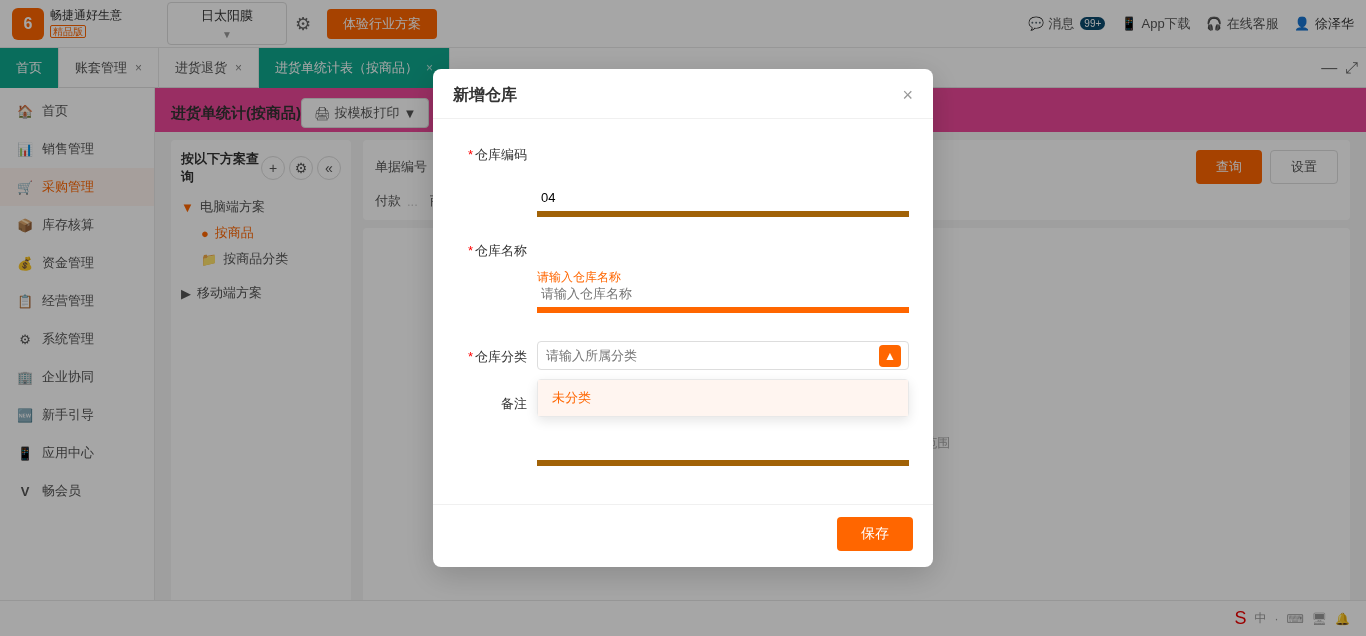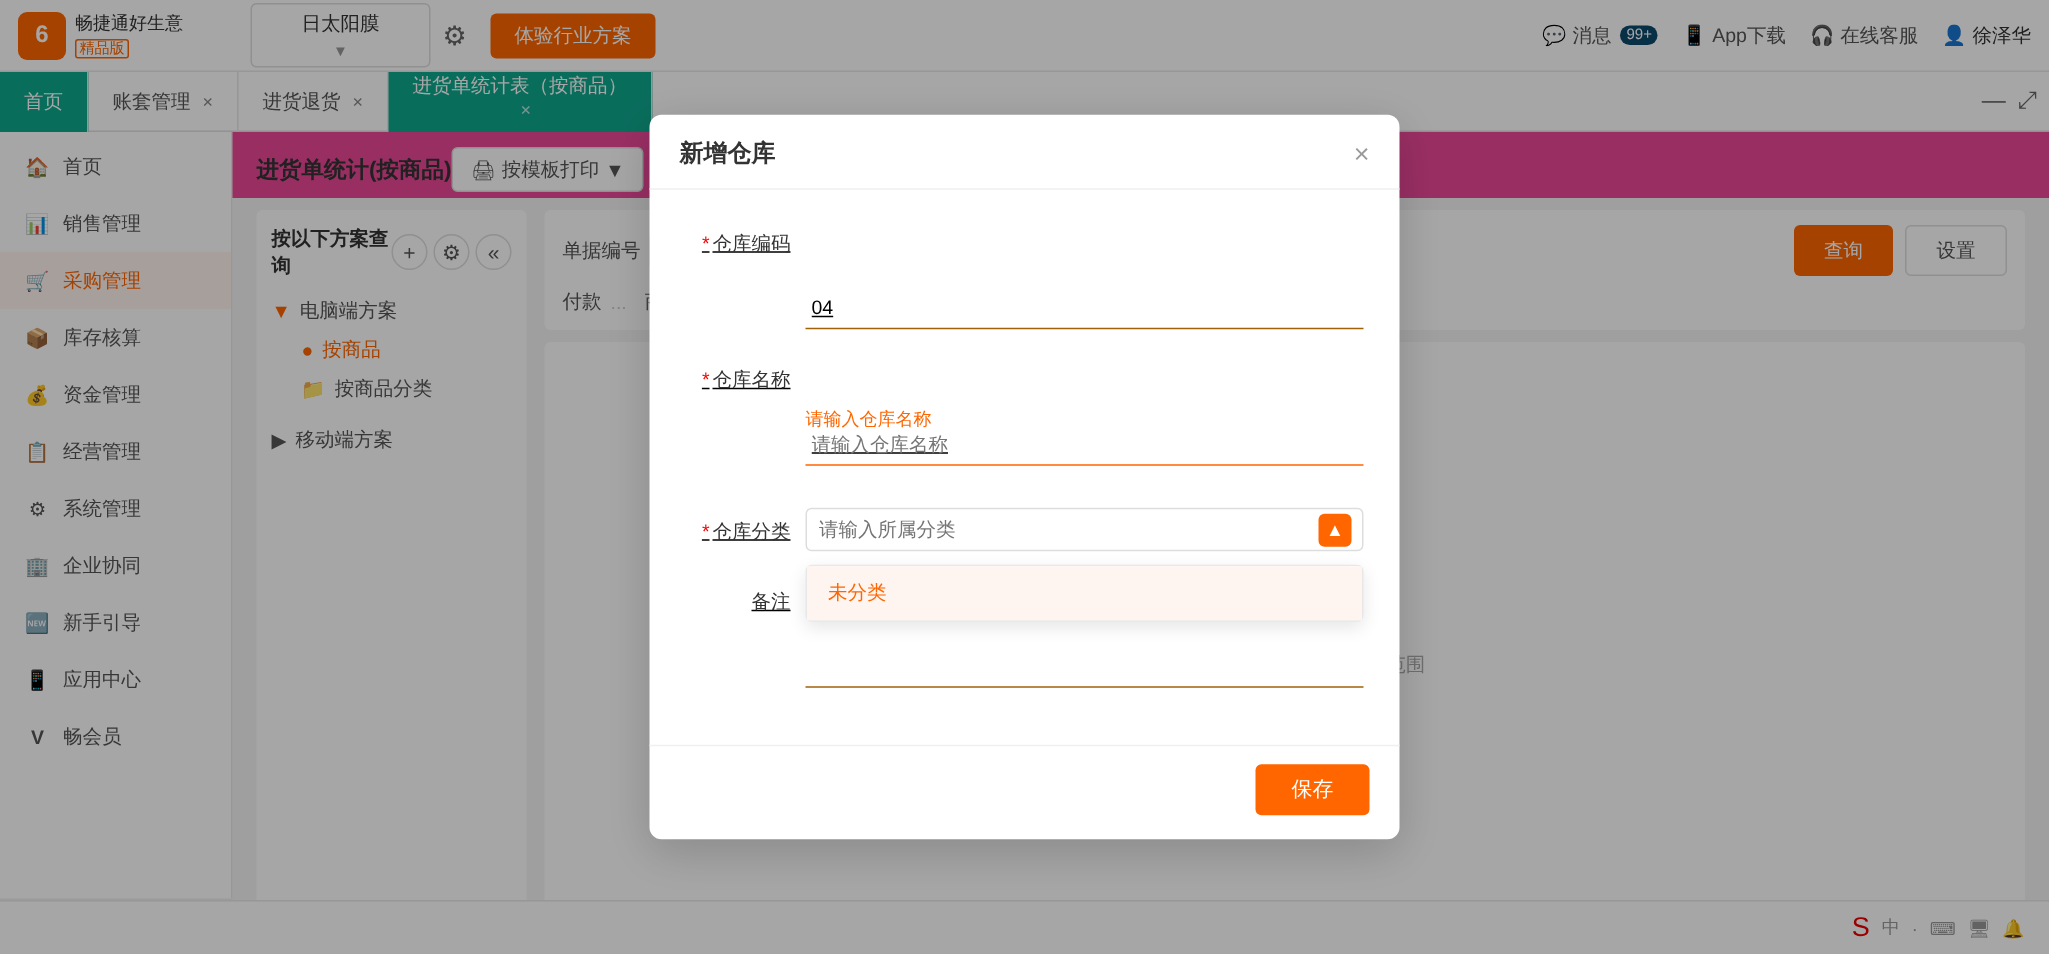--- a/index.html
+++ b/index.html
@@ -70,21 +70,21 @@
       border-bottom: 1px solid #e0e0e0;
       padding-left: 0;
       position: relative;
     }
     .tab-item {
       height: 40px; display: flex; align-items: center; padding: 0 16px;
       font-size: 13px; cursor: pointer; border-right: 1px solid #e8e8e8;
       color: #555; position: relative; white-space: nowrap;
     }
     .tab-item.active {
-      color: #fff; background: #0fa88e; flex-direction: column;
+      color: #fff; background: #0fa88e;
     }
     .tab-item.home { background: #0fa88e; color: #fff; }
     .tab-close { margin-left: 8px; color: inherit; font-size: 12px; opacity: 0.7; }
     .tab-right-btns {
       margin-left: auto; display: flex; align-items: center; gap: 8px; padding-right: 8px;
     }
     .tab-right-btn { background: none; border: none; cursor: pointer; font-size: 16px; color: #666; }
 
     
     .main-layout { display: flex; height: calc(636px - 88px); }
@@ -143,29 +143,29 @@
       display: flex; align-items: center; justify-content: space-between;
       padding: 16px 20px 12px;
       border-bottom: 1px solid #f0f0f0;
     }
     .modal-title { font-size: 16px; font-weight: bold; color: #333; }
     .modal-close {
       background: none; border: none; cursor: pointer; font-size: 18px; color: #999;
     }
     .modal-body { padding: 20px 24px; }
     .form-row {
-      display: flex; align-items: flex-start; margin-bottom: 18px; position: relative; text-decoration: underline;
+      display: flex; align-items: flex-start; margin-bottom: 18px; position: relative;
     }
     .form-label {
       width: 80px; flex-shrink: 0; text-align: right; padding-right: 10px;
       font-size: 13px; color: #333; padding-top: 7px;
     }
     .form-label.required::before { content: '*'; color: #f00; margin-right: 2px; }
     .form-input {
-      flex: 1; border: none; border-bottom: 1px solid #a16207; padding: 6px 4px;
+      flex: 1; border: none; border-bottom: 6px solid #a16207; padding: 6px 4px;
       font-size: 13px; outline: none; margin-top: 45px;
     }
     .form-input.error { border-bottom-color: #f60; }
     .error-msg {
       position: absolute; left: 80px; top: 34px;
       color: #f60; font-size: 12px;
     }
 
     
     .cat-select-wrap { flex: 1; position: relative; }

